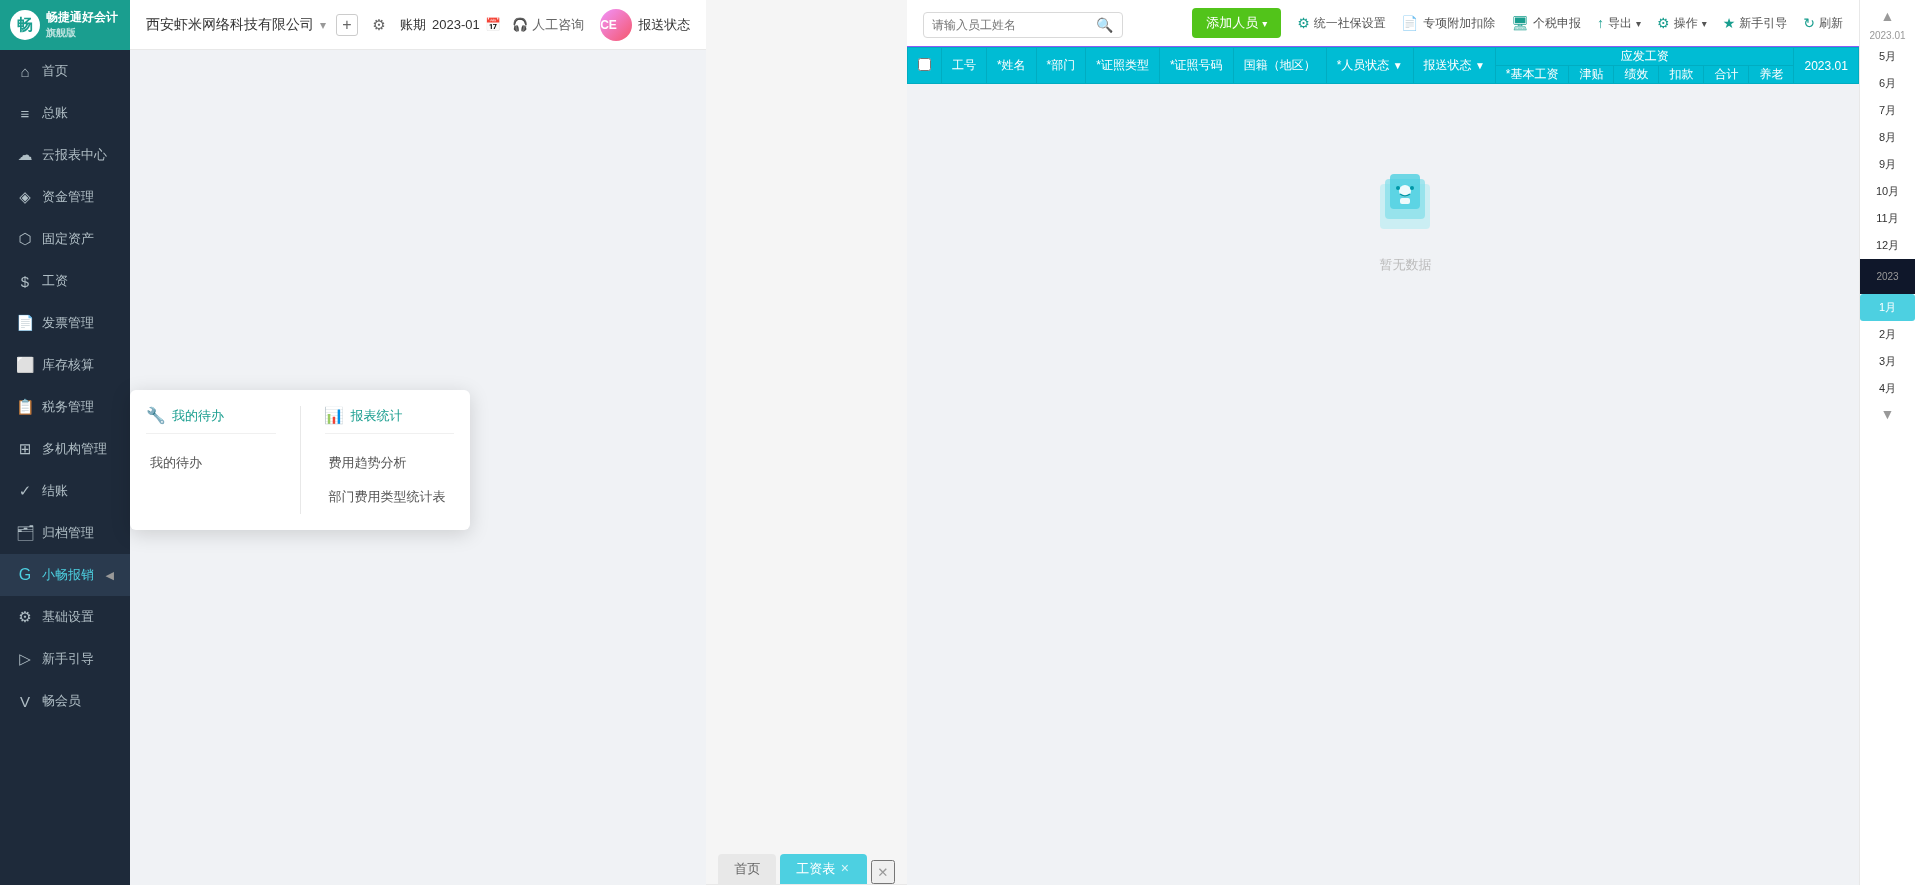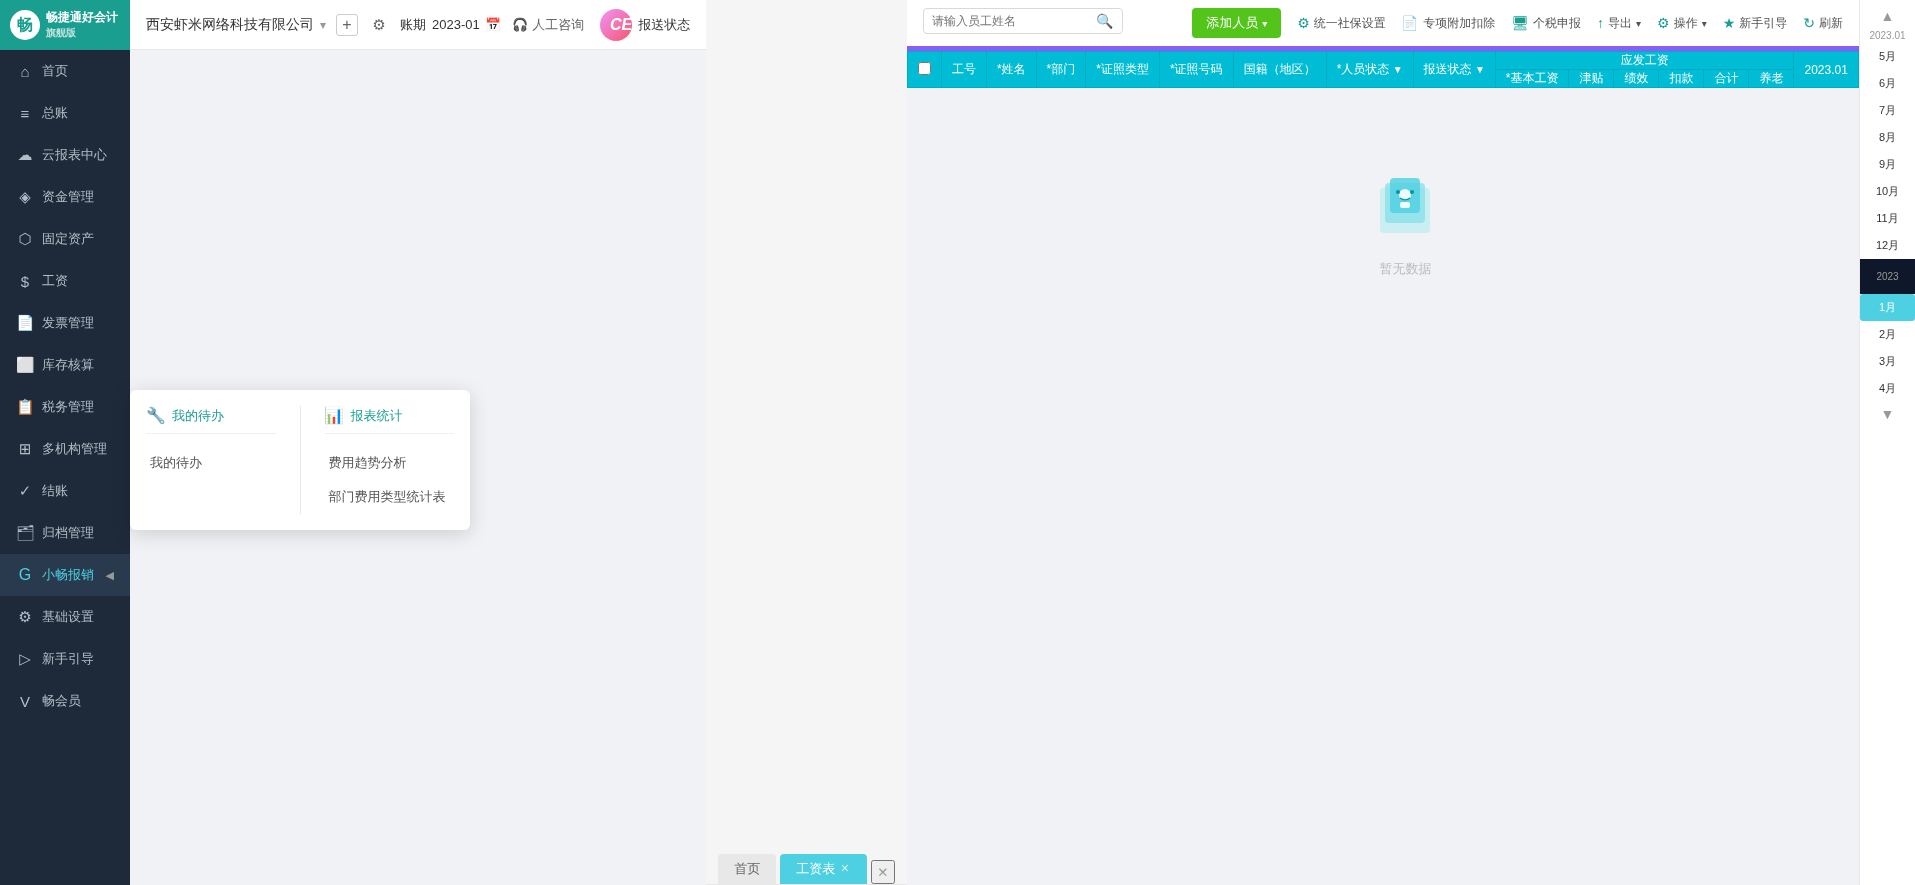--- a/index.html
+++ b/index.html
@@ -106,22 +106,22 @@
       color: #666; font-size: 13px; cursor: pointer;
     }
     .header-user {
       display: flex; align-items: center; gap: 6px;
       cursor: pointer;
     }
     .user-avatar {
       width: 32px; height: 32px;
       border-radius: 50%;
       background: linear-gradient(135deg, #f093fb, #f5576c);
-      display: flex; align-items: center; justify-content: flex-end;
-      color: white; font-size: 16px; font-weight: bold; font-style: italic;
+      display: flex; align-items: center; justify-content: flex-start;
+      color: white; font-size: 12px; font-weight: bold;
     }
     .user-name { font-size: 13px; color: #333; }
 
     
     .tab-bar {
       background: #f5f5f5;
       padding: 6px 12px 0;
       display: flex;
       align-items: flex-end;
       gap: 4px;
@@ -156,23 +156,23 @@
       display: flex;
       overflow: hidden;
       position: relative;
     }
 
     
     .toolbar {
       background: white;
       padding: 8px 16px;
       display: flex;
-      align-items: flex-start;
+      align-items: flex-end;
       gap: 16px;
-      border-bottom: 5px solid #8b5cf6;
+      border-bottom: 1px solid #8b5cf6;
     }
     .search-box {
       display: flex;
       align-items: center;
       border: 1px solid #d9d9d9;
       border-radius: 4px;
       padding: 4px 8px;
       gap: 4px;
       width: 200px;
     }

